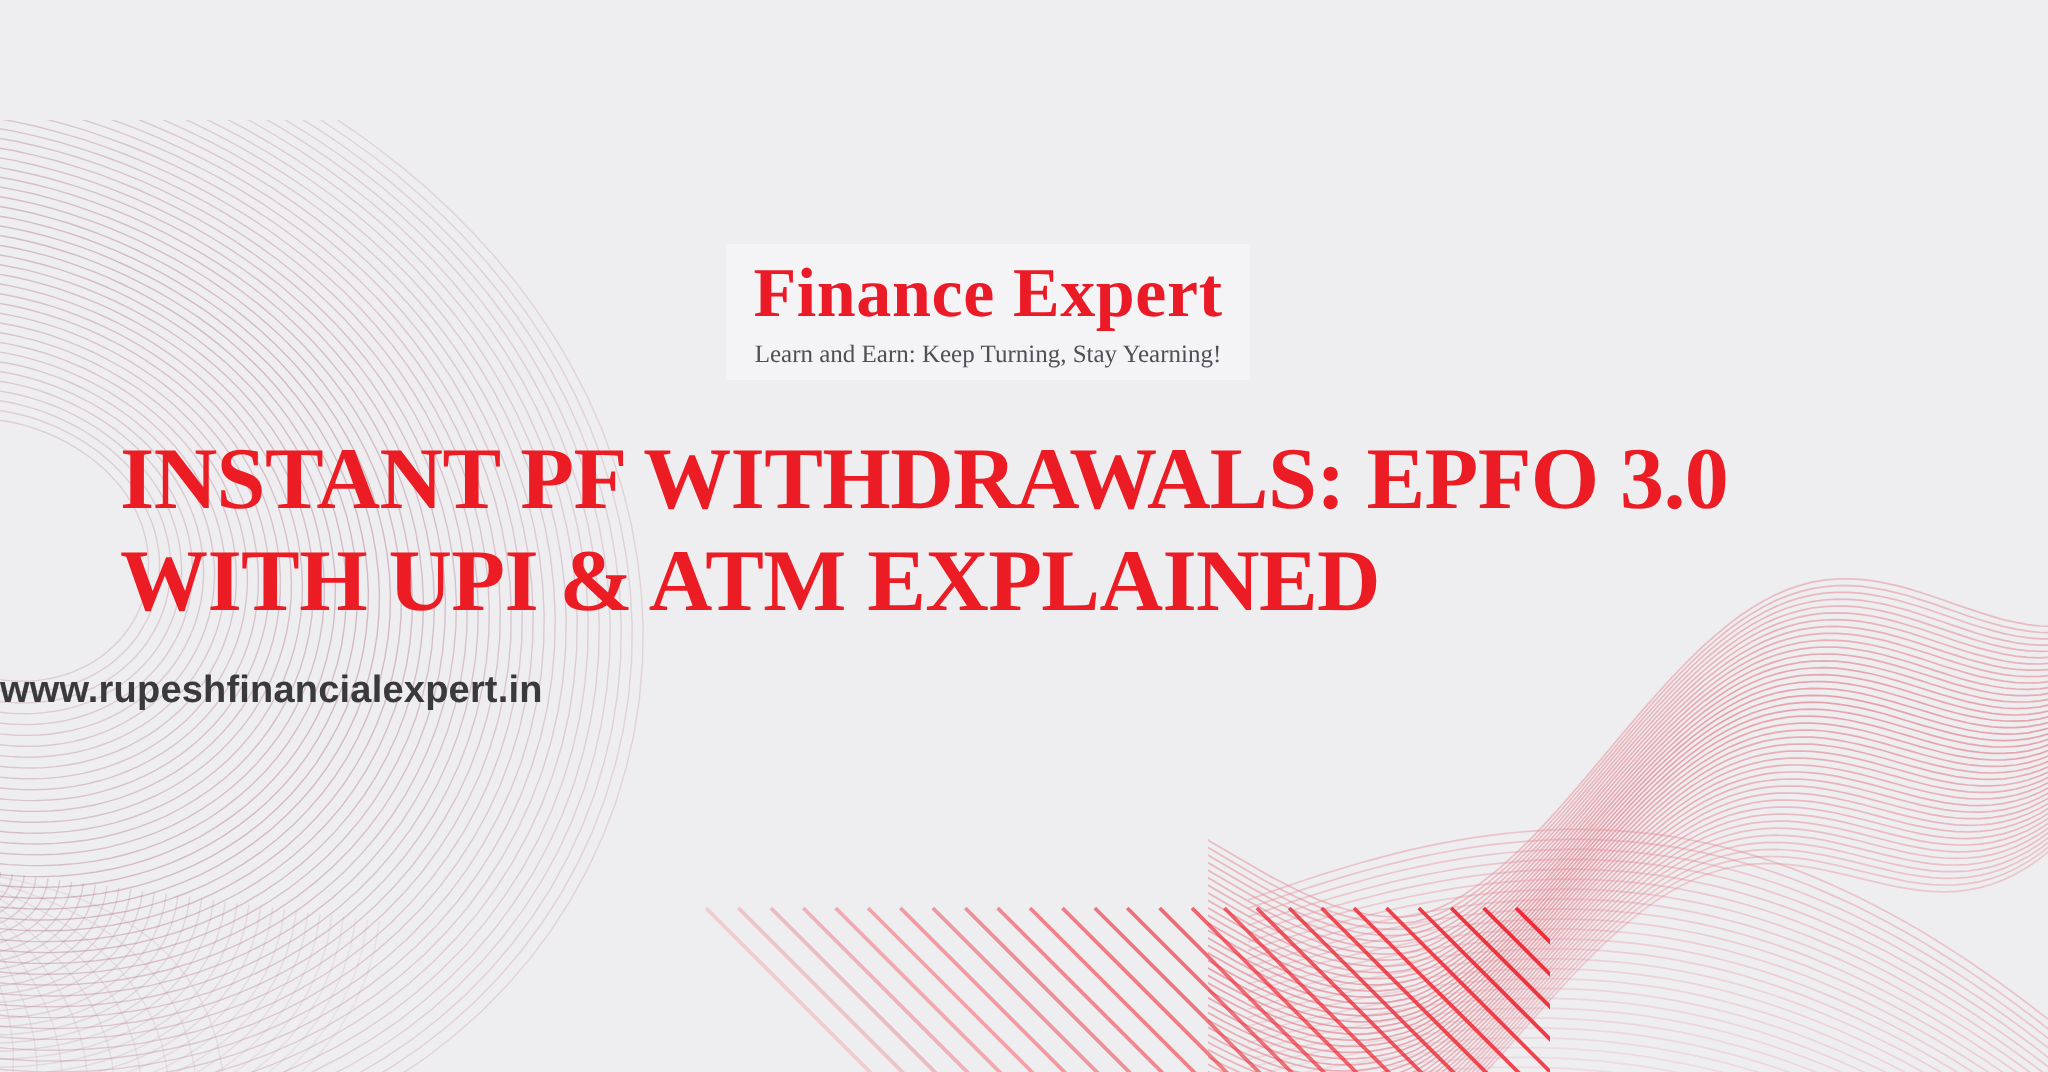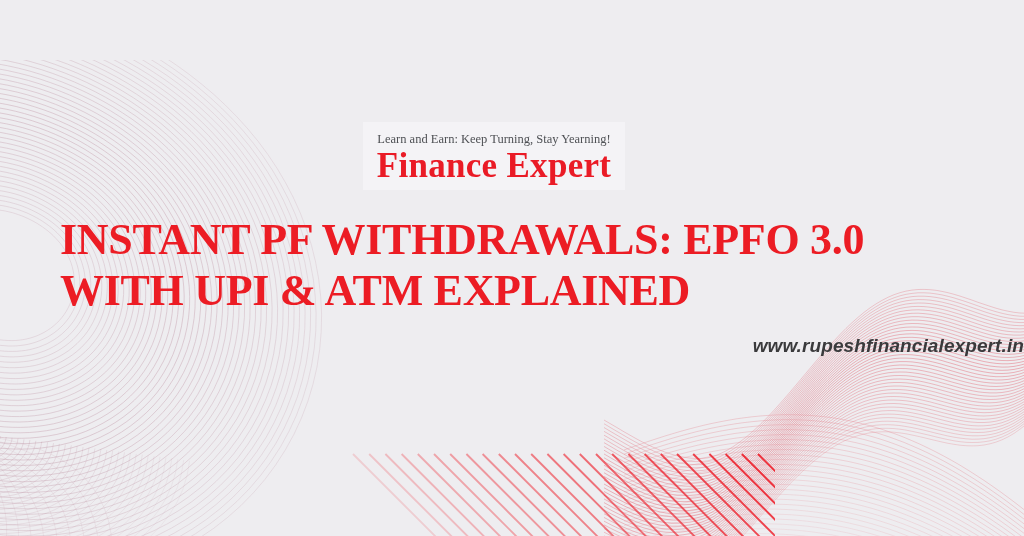--- a/index.html
+++ b/index.html
@@ -86,28 +86,27 @@
     text-transform: uppercase;
     white-space: pre-line;
   }
 
   
   #site-url {
     position: absolute;
     left: 0;
     top: 334px;
     width: 1024px;
-    text-align: right;
+    text-align: left;
     font-family: "Liberation Sans", sans-serif;
     font-weight: bold;
     font-size: 19px;
     line-height: 24px;
     color: #3a3a3c;
     letter-spacing: 0.1px;
-    font-style: italic;
   }
 </style>
 </head>
 <body>
 
 <div id="banner">
 
   <svg id="deco-left-spiral" class="deco" viewBox="0 0 480 500" preserveAspectRatio="none">
     <g id="left-arcs" fill="none" stroke="#b0788c" stroke-width="0.7" opacity="0.55">
         <polyline points="116.4,153.0 120.0,151.9 123.6,151.0 127.3,150.3 130.9,149.8 134.6,149.5 138.2,149.4 141.8,149.5 145.3,149.7 148.8,150.0 152.3,150.5 155.7,151.1 159.1,151.9 162.4,152.7 165.6,153.7 168.8,154.8 171.9,155.9 175.0,157.2 178.1,158.6 181.1,160.1 184.0,161.6 186.9,163.3 189.8,165.1 192.6,167.0 195.4,169.0 198.1,171.1 200.7,173.3 203.3,175.7 205.7,178.2 208.1,180.8 210.4,183.5 212.5,186.4 214.5,189.5 216.4,192.6 218.1,195.9 219.6,199.2 221.0,202.7 222.1,206.3 223.0,210.0 223.7,213.7 224.1,217.5 224.3,221.4 224.2,225.2 223.9,229.1 223.3,232.9 222.4,236.7 221.3,240.4 219.9,244.1 218.3,247.6 216.4,251.1 214.3,254.3 211.9,257.5 209.4,260.5 206.6,263.2 203.7,265.8 200.7,268.2 197.4,270.4 194.1,272.4 190.7,274.1 187.2,275.7 183.6,277.0 180.0,278.1 176.4,279.0 172.7,279.7 169.1,280.2 165.4,280.5 161.8,280.6 158.2,280.5 154.7,280.3 151.2,280.0 147.7,279.5 144.3,278.9 140.9,278.1 137.6,277.3 134.4,276.3 131.2,275.2" opacity="0.48"></polyline>
@@ -323,22 +322,22 @@
         <line x1="332.0" y1="2" x2="420.0" y2="90" stroke="#ee2b36" opacity="0.85"></line>
         <line x1="348.2" y1="2" x2="436.2" y2="90" stroke="#ee2b36" opacity="0.88"></line>
         <line x1="364.4" y1="2" x2="452.4" y2="90" stroke="#ee2b36" opacity="0.91"></line>
         <line x1="380.6" y1="2" x2="468.6" y2="90" stroke="#ee2b36" opacity="0.94"></line>
         <line x1="396.8" y1="2" x2="484.8" y2="90" stroke="#ee2b36" opacity="0.97"></line>
         <line x1="413.0" y1="2" x2="501.0" y2="90" stroke="#ee2b36" opacity="1.00"></line>
       </g>
   </svg>
 
   <div id="logo-block">
+    <div id="logo-title">Finance Expert</div>
     <div id="logo-tagline">Learn and Earn: Keep Turning, Stay Yearning!</div>
-    <div id="logo-title">Finance Expert</div>
   </div>
 
   <div id="headline">INSTANT PF WITHDRAWALS: EPFO 3.0
 WITH UPI &amp; ATM EXPLAINED</div>
 
   <div id="site-url">www.rupeshfinancialexpert.in</div>
 
 </div>
 
 </body></html>

